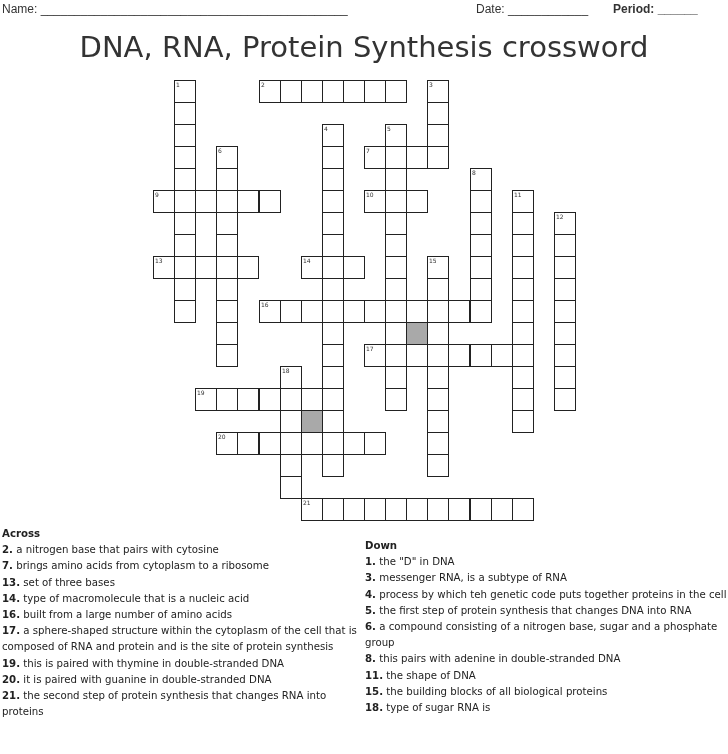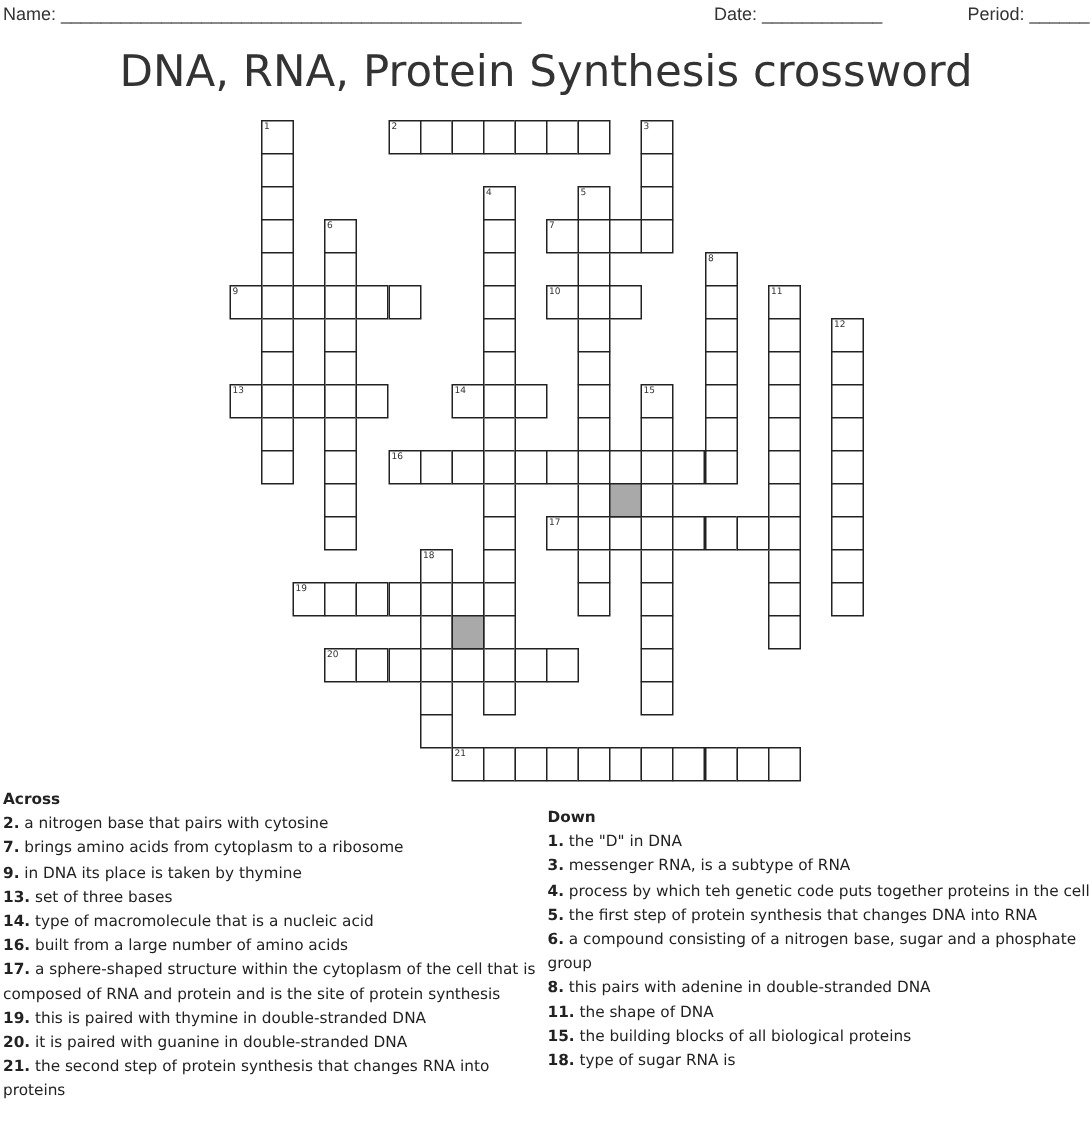--- a/index.html
+++ b/index.html
@@ -16,21 +16,21 @@
 </style>
 </head>
 <body>
 
 <div class="hdr" style="left:2px;">
   <span>Name: </span><span>______________________________________________</span>
 </div>
 <div class="hdr" style="left:476px;">
   <span>Date: </span><span>____________</span>
 </div>
-<div class="hdr" style="left:645px;white-space:nowrap;">
+<div class="hdr" style="left:613px;white-space:nowrap;font-weight:bold;">
   <span>Period: </span><span>______</span>
 </div>
 
 <div class="title">DNA, RNA, Protein Synthesis crossword</div>
 
 <div id="grid">
     <div class="cell" style="left: 174px; top: 80px;">
       <span class="num">1</span>
     </div>
     <div class="cell" style="left: 174px; top: 102px;"></div>
@@ -225,21 +225,20 @@
     <div class="cell" style="left: 512px; top: 498px;"></div>
     <div class="cell shaded" style="left: 406px; top: 322px;"></div>
     <div class="cell shaded" style="left: 301px; top: 410px;"></div>
   </div>
 
 <div class="clues" style="left:2px;top:526px;width:362px;">
   <div class="head">Across</div>
   <div id="across-list">
       <div class="clue"><b>2.</b><span> a nitrogen base that pairs with cytosine</span></div>
       <div class="clue"><b>7.</b><span> brings amino acids from cytoplasm to a ribosome</span></div>
-      <div class="clue"><b>9.</b><span> in DNA its place is taken by thymine</span></div>
       <div class="clue"><b>13.</b><span> set of three bases</span></div>
       <div class="clue"><b>14.</b><span> type of macromolecule that is a nucleic acid</span></div>
       <div class="clue"><b>16.</b><span> built from a large number of amino acids</span></div>
       <div class="clue"><b>17.</b><span> a sphere-shaped structure within the cytoplasm of the cell that is composed of RNA and protein and is the site of protein synthesis</span></div>
       <div class="clue"><b>19.</b><span> this is paired with thymine in double-stranded DNA</span></div>
       <div class="clue"><b>20.</b><span> it is paired with guanine in double-stranded DNA</span></div>
       <div class="clue"><b>21.</b><span> the second step of protein synthesis that changes RNA into proteins</span></div>
     </div>
 </div>
 

